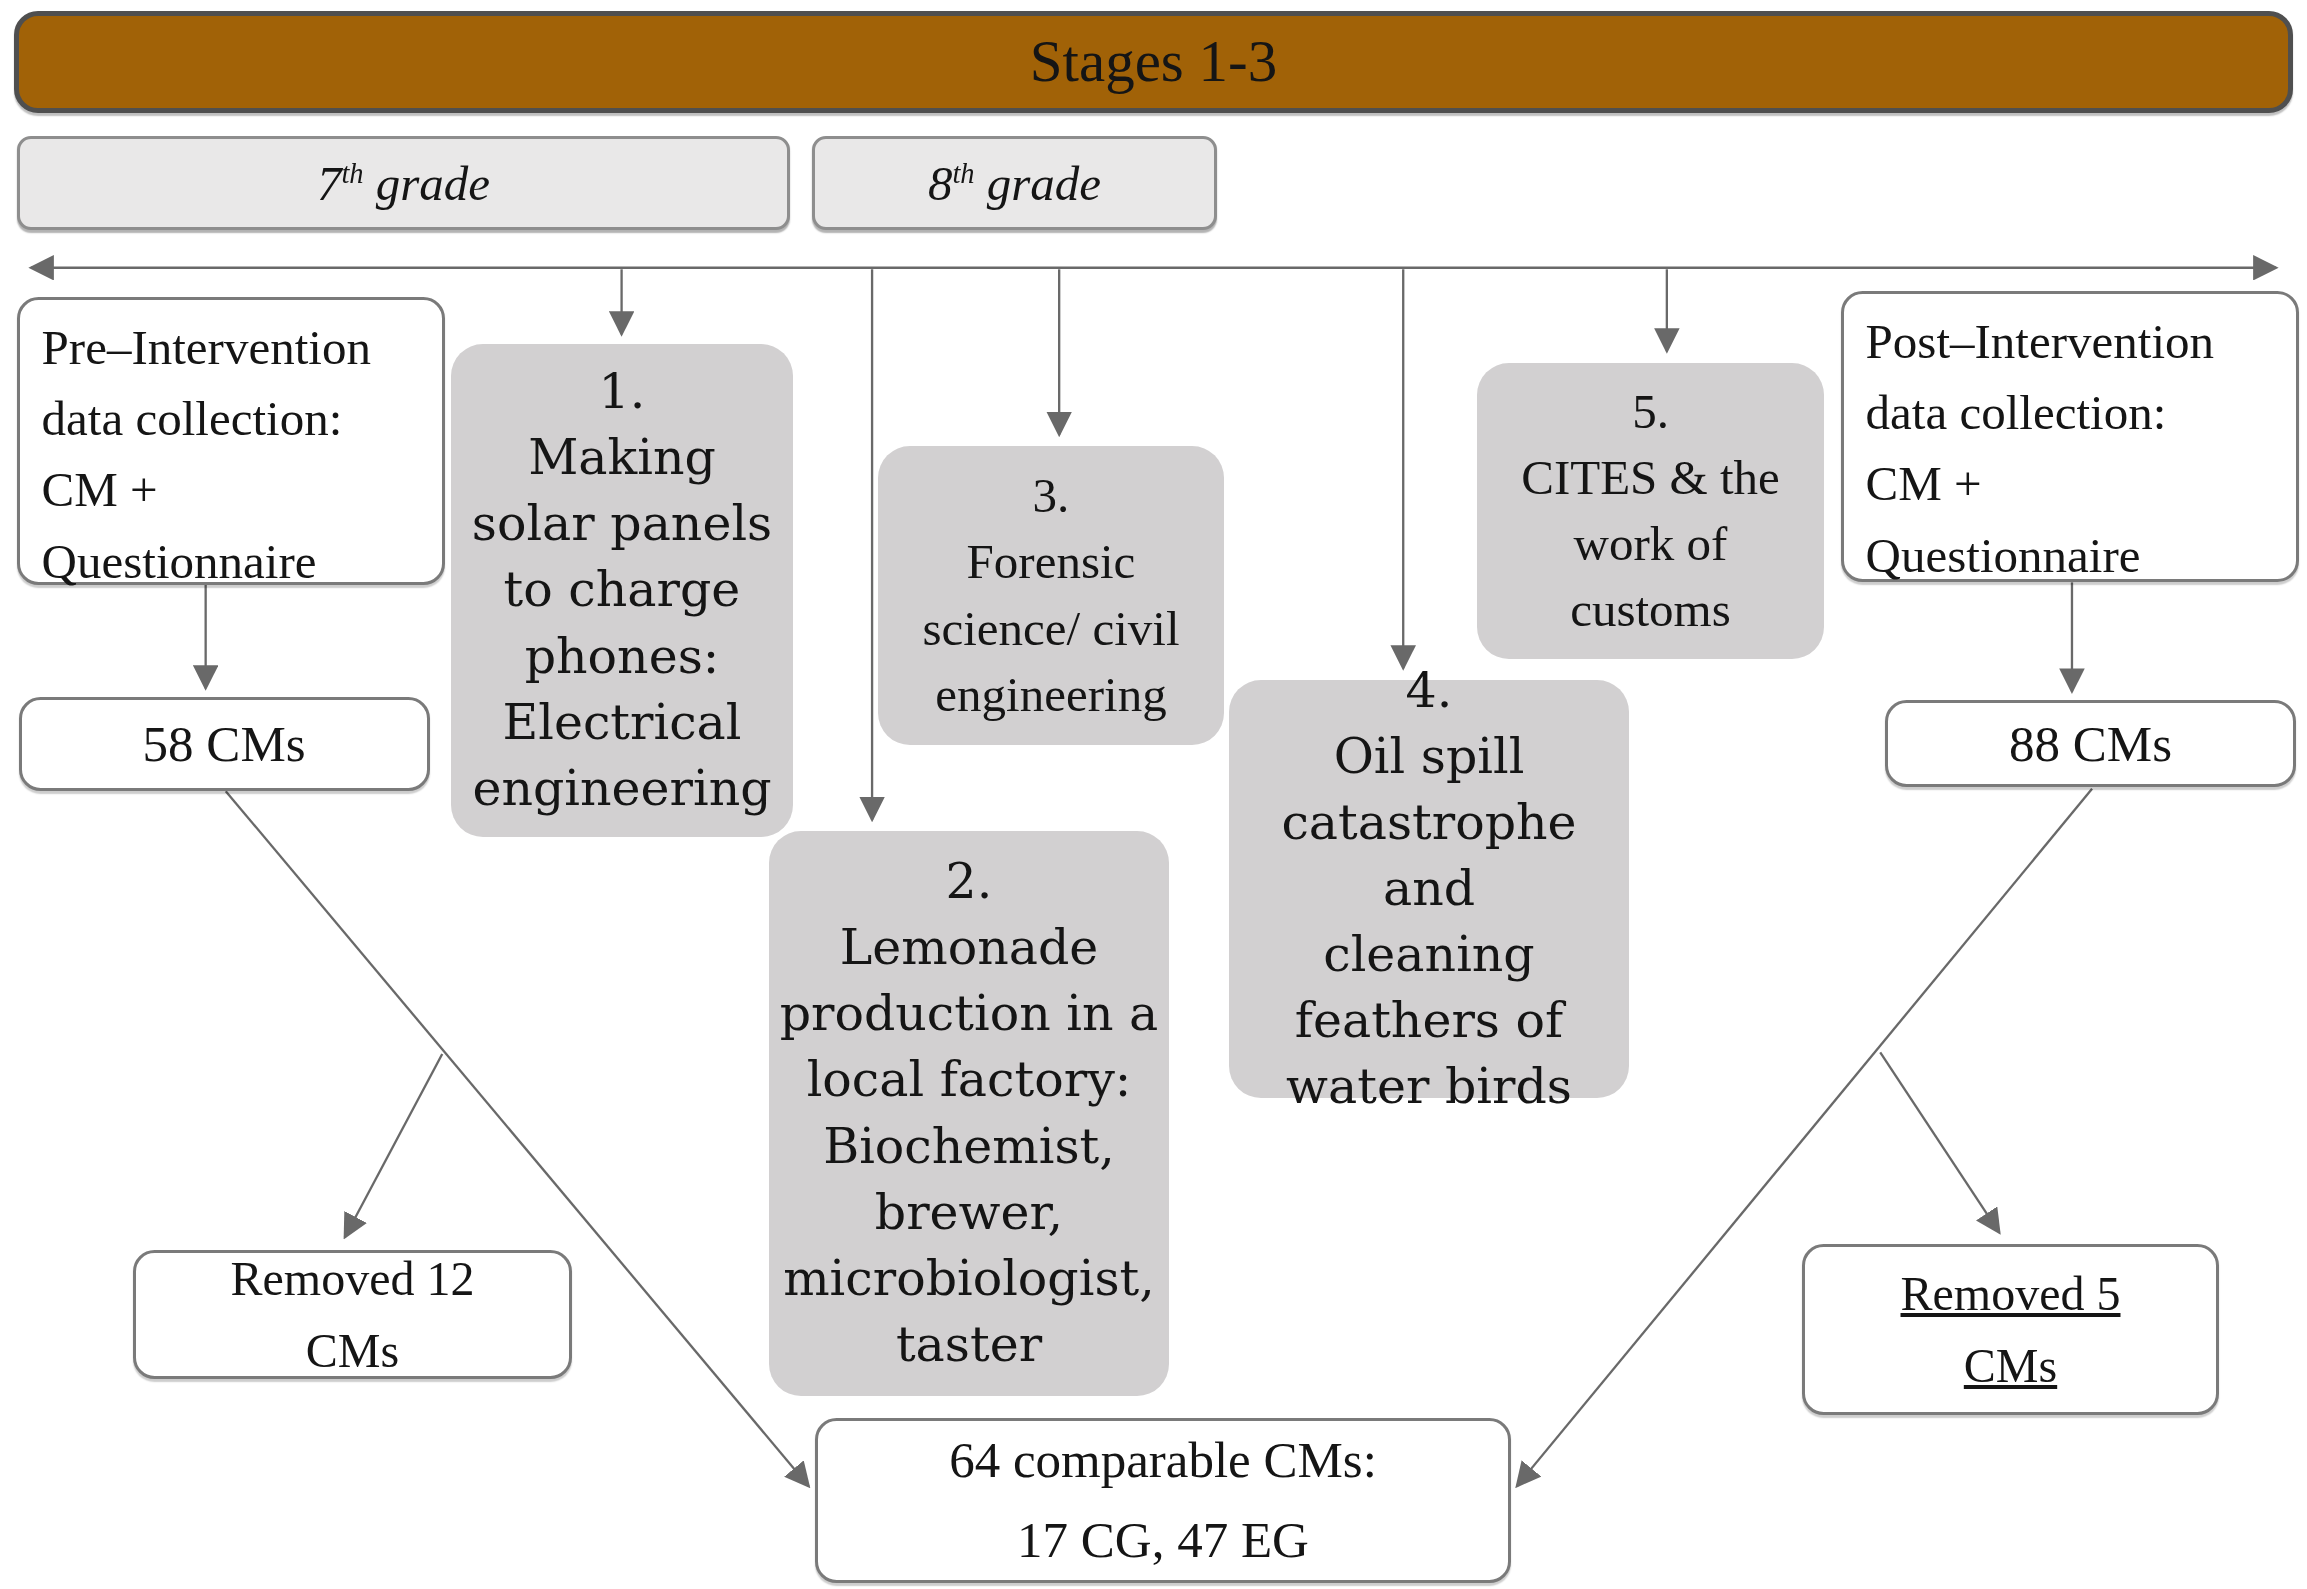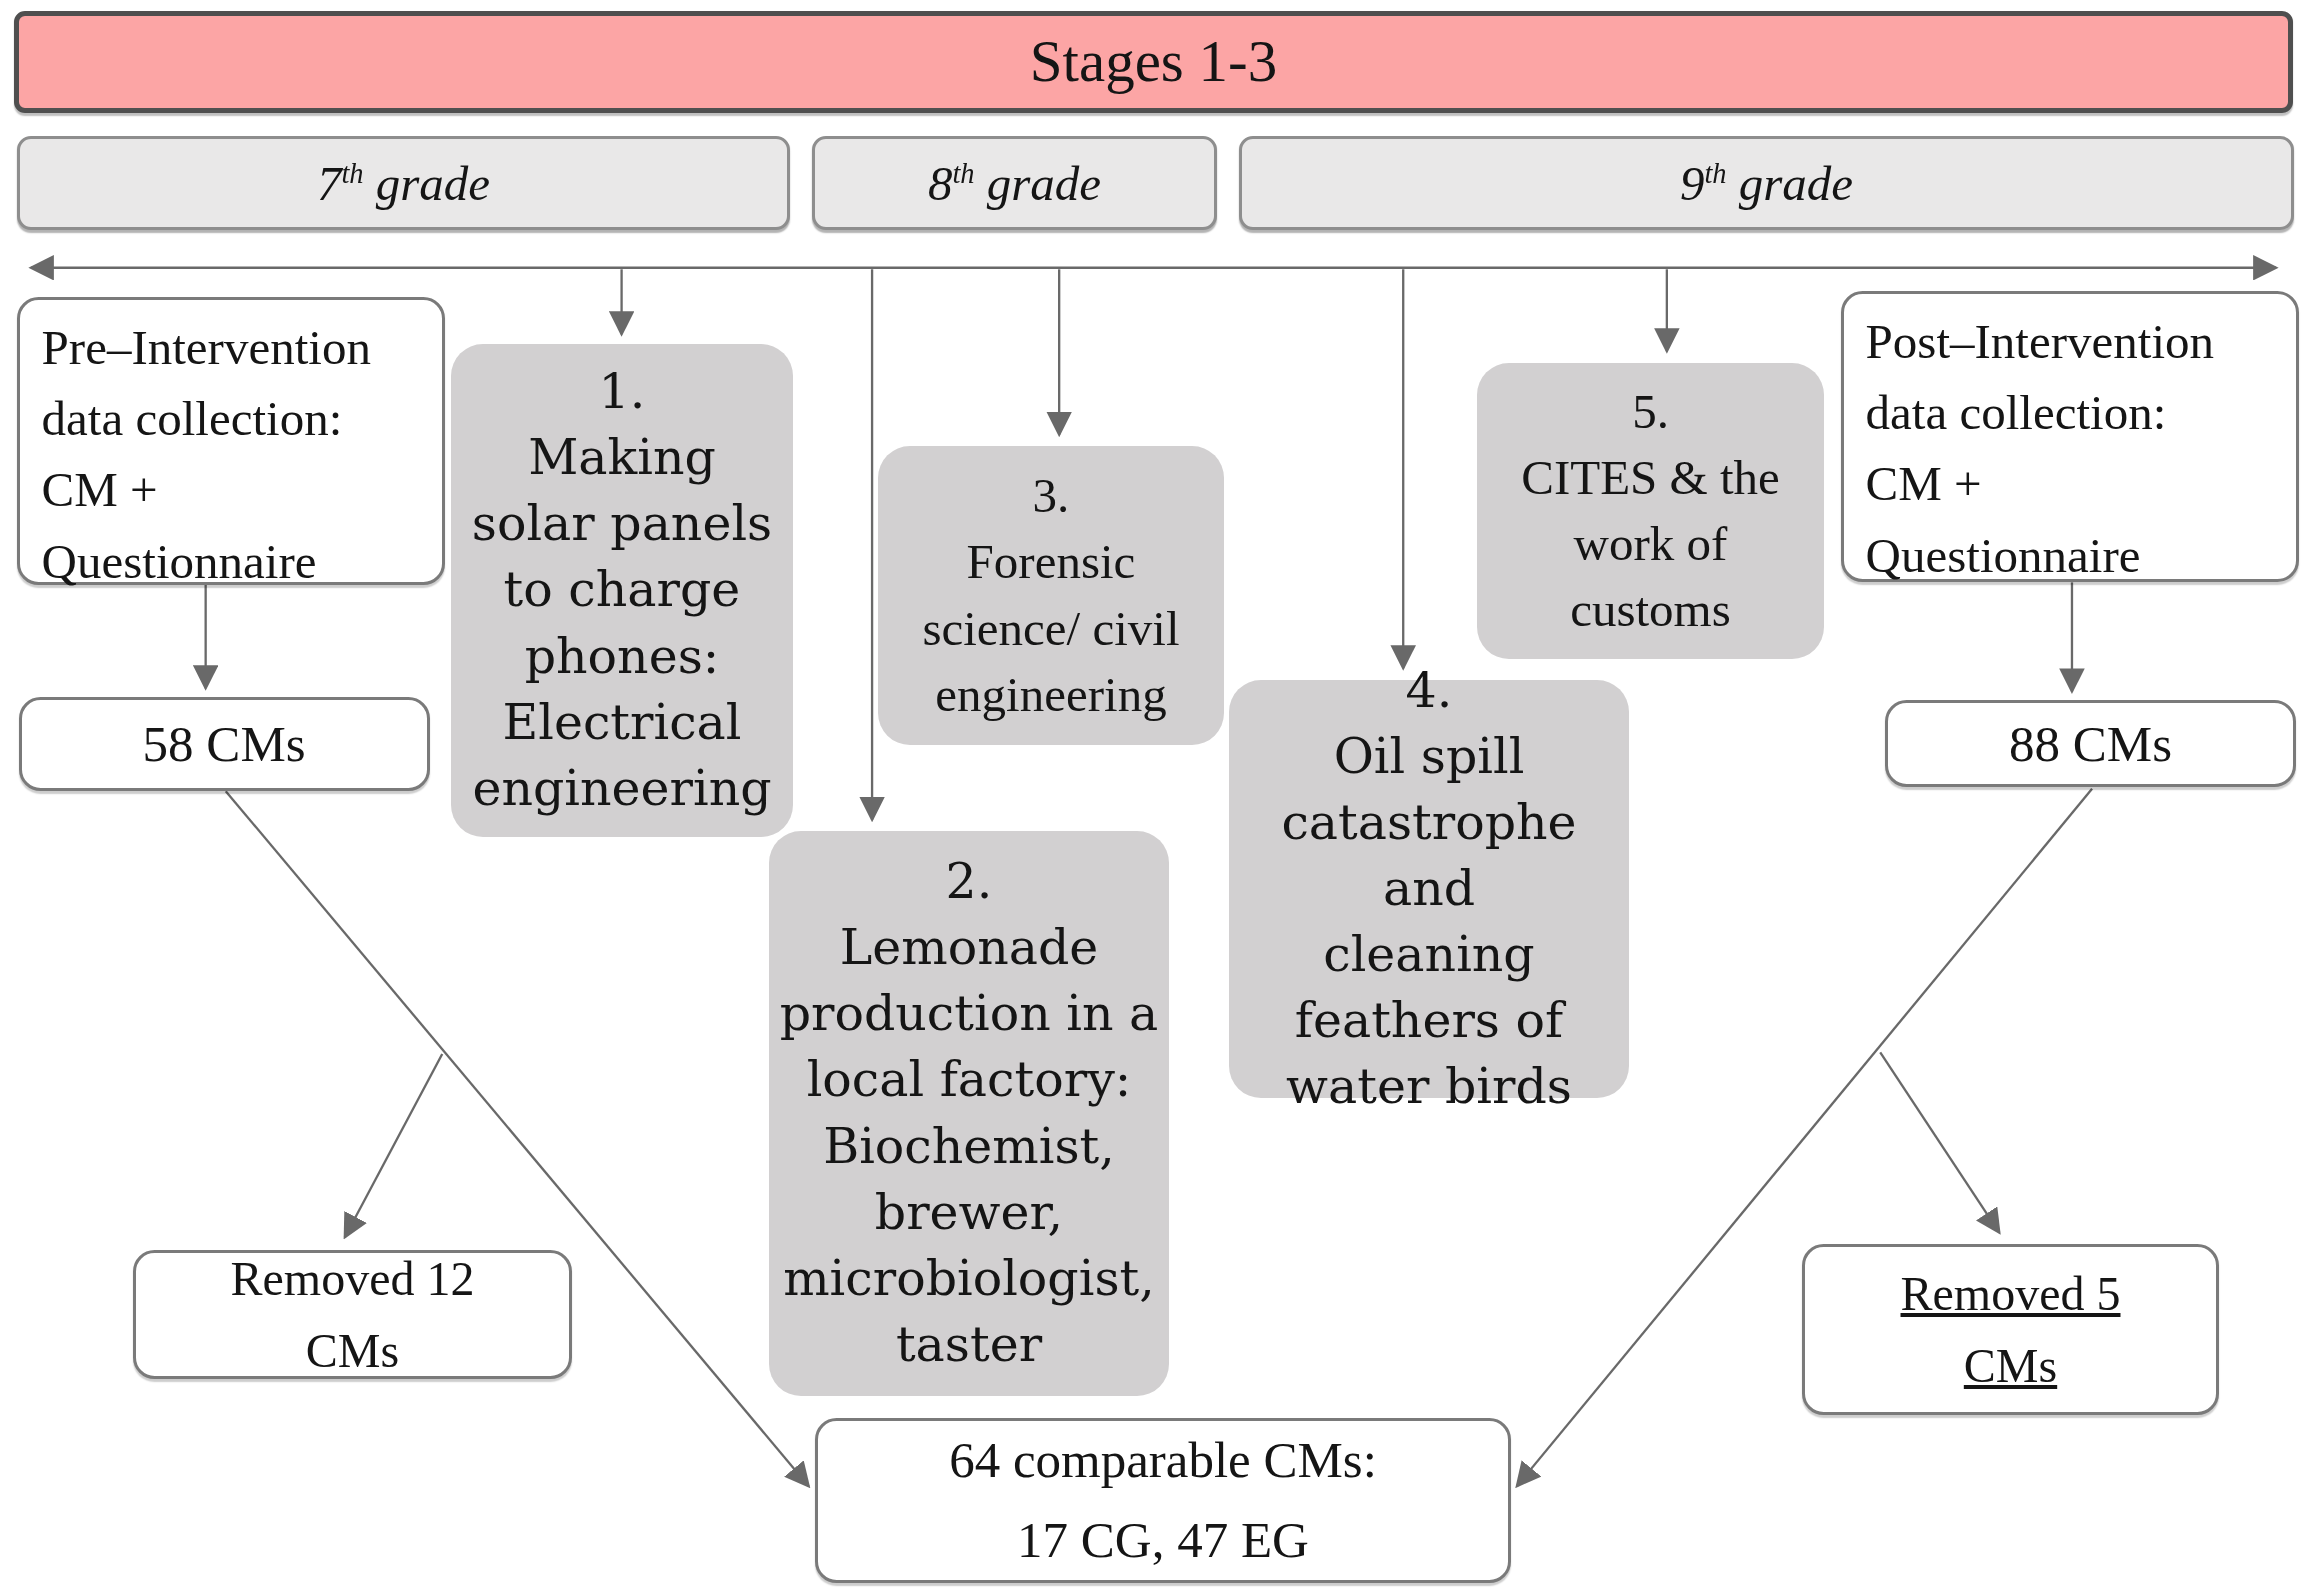--- a/index.html
+++ b/index.html
@@ -17,21 +17,21 @@
     width:2307px;height:1590px;
     background:var(--bg);
     font-family:"Liberation Serif",serif;
     color:var(--text);
     overflow:hidden;
   }
   #arrow-layer{position:absolute;left:0;top:0;width:2307px;height:1590px;z-index:0;}
   #arrow-layer line{stroke:var(--line);stroke-width:3;}
   .box{position:absolute;box-sizing:border-box;display:flex;align-items:center;justify-content:center;text-align:center;z-index:1;}
   .banner{
-    background:#fca5a5;border:5.4px solid var(--dark-border);border-radius:11px;
+    background:#a16207;border:5.4px solid var(--dark-border);border-radius:24px;
     font-size:59px;box-shadow:0 2.3px 1.5px rgba(0,0,0,.25);
   }
   .band{
     background:var(--band-fill);border:3.1px solid #8e8e8e;border-radius:14px;
     font-size:49px;box-shadow:0 2.3px 1.5px rgba(0,0,0,.3);font-style:italic;
   }
   .band sup{font-size:0.58em;line-height:0;}
   .gray{
     background:var(--gray-fill);border-radius:32px;
     font-size:49px;line-height:1.35;white-space:pre-line;
@@ -77,23 +77,20 @@
 
   <div class="box banner" style="left:14px;top:10.8px;width:2279px;height:102px;">
     <span>Stages 1-3</span>
   </div>
 
   <div class="box band" style="left:17px;top:136px;width:773px;height:94px;">
     <span><span>7</span><sup>th</sup>&nbsp;<span>grade</span></span>
   </div>
   <div class="box band" style="left:812px;top:136px;width:405px;height:94px;">
     <span><span>8</span><sup>th</sup>&nbsp;<span>grade</span></span>
-  </div>
-  <div class="box band" style="left:1239px;top:136px;width:1055px;height:94px;">
-    <span><span>9</span><sup>th</sup>&nbsp;<span>grade</span></span>
   </div>
 
   <div class="box white leftalign pre-post multi" style="left:17px;top:297px;width:428px;height:288px;">
     <span>Pre–Intervention
 data collection:
 CM +
 Questionnaire</span>
   </div>
 
   <div class="box white leftalign pre-post multi" style="left:1841px;top:291px;width:458px;height:291px;">

